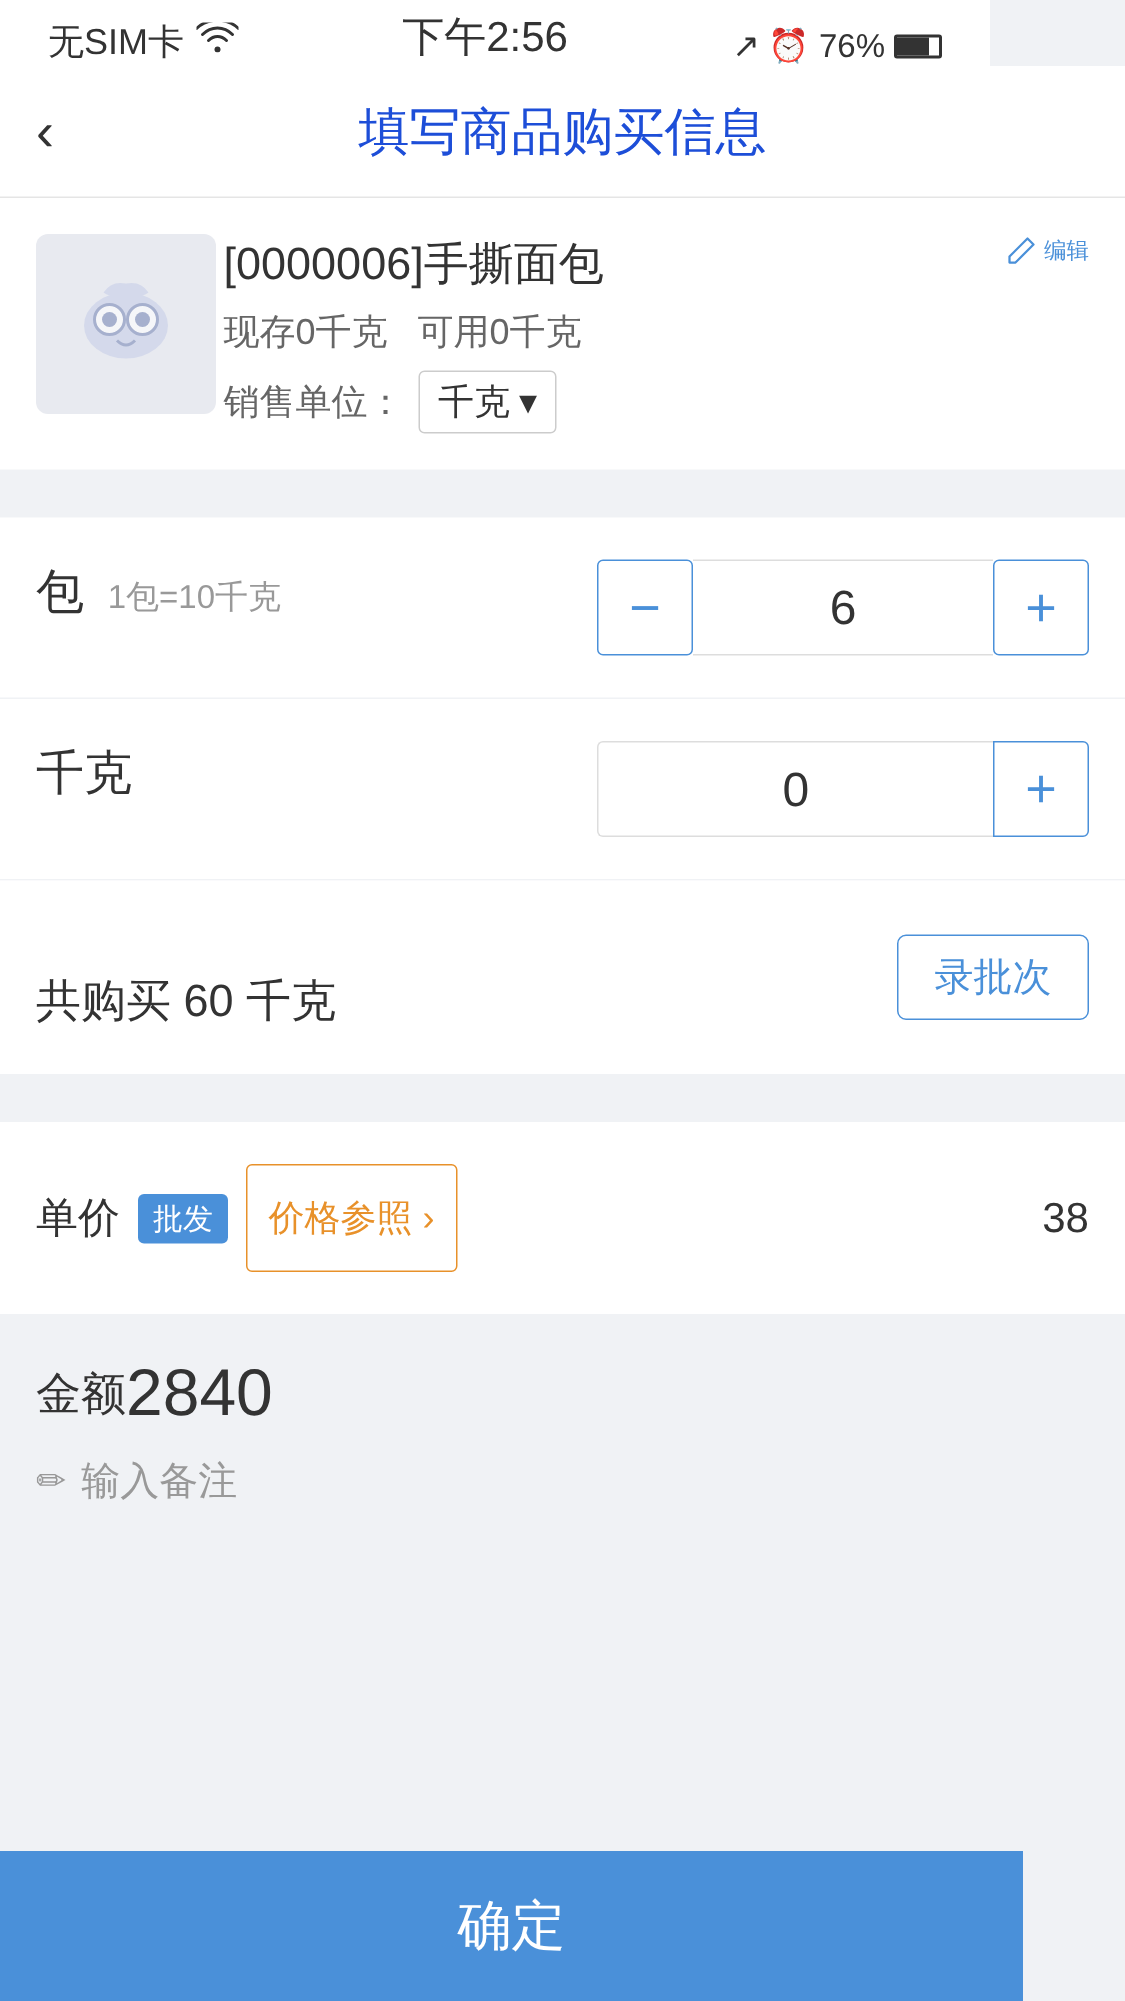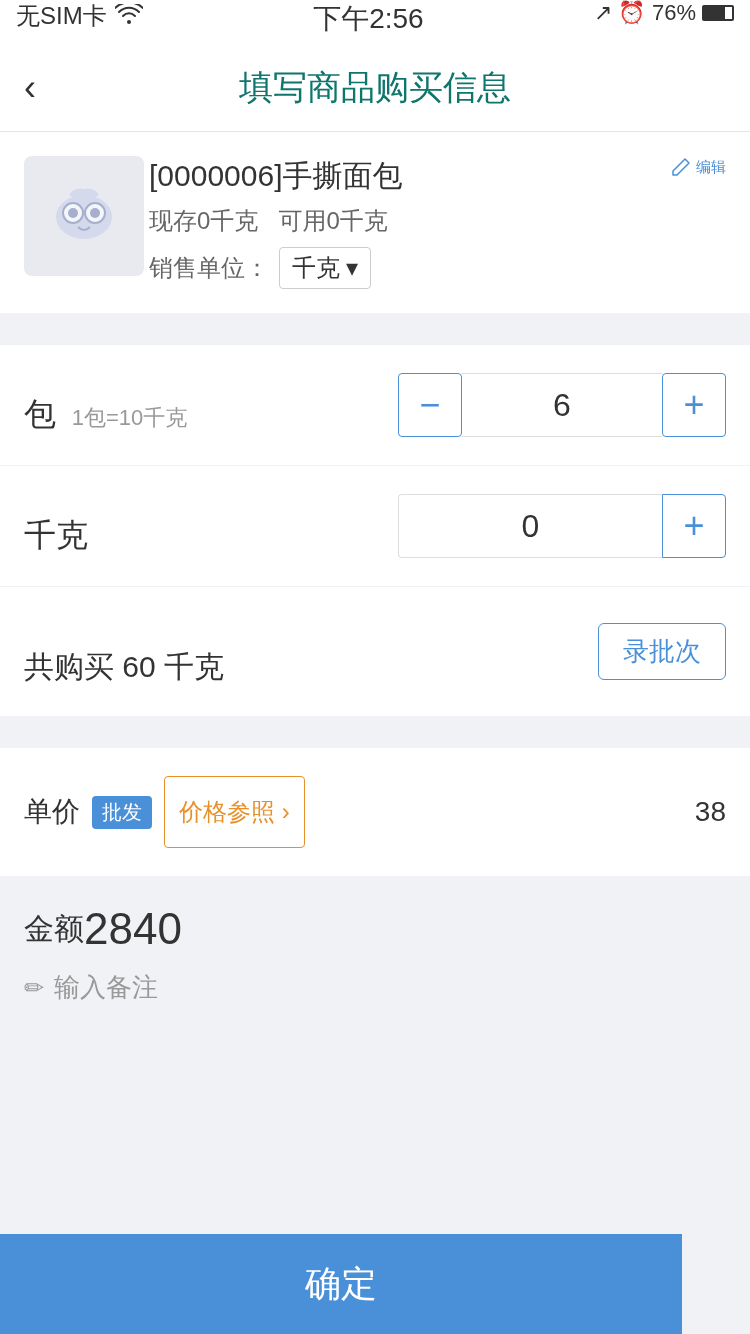--- a/index.html
+++ b/index.html
@@ -7,27 +7,27 @@
     body {
       width: 750px;
       min-height: 1334px;
       font-family: -apple-system, "PingFang SC", "Helvetica Neue", sans-serif;
       background: #f0f2f5;
       font-size: 28px;
       color: #333;
     }
     
     .status-bar {
-      width: 750px;
+      width: 660px;
       height: 44px;
       background: #fff;
       display: flex;
-      align-items: flex-start;
-      justify-content: space-between;
-      padding: 0 16px;
+      align-items: flex-end;
+      justify-content: space-between;
+      padding: 0 32px;
       font-size: 24px;
       color: #333;
     }
     .status-left { display: flex; align-items: center; gap: 8px; }
     .status-center { font-size: 28px; font-weight: 500; }
     .status-right { display: flex; align-items: center; gap: 6px; font-size: 22px; }
     
     .nav-bar {
       width: 750px;
       height: 88px;
@@ -41,21 +41,21 @@
     .nav-back {
       position: absolute;
       left: 24px;
       font-size: 36px;
       color: #333;
       cursor: pointer;
     }
     .nav-title {
       font-size: 34px;
       font-weight: 500;
-      color: #0f766e;
+      color: #1d4ed8;
     }
     
     .product-card {
       background: #fff;
       padding: 24px;
       display: flex;
       align-items: flex-start;
       gap: 5px;
       margin-bottom: 16px;
     }
@@ -101,21 +101,21 @@
       background: #f0f2f5;
       height: 16px;
     }
     .input-section {
       background: #fff;
       padding: 28px 24px;
       border-bottom: 1px solid #f0f2f5;
     }
     .input-row {
       display: flex;
-      align-items: flex-end;
+      align-items: flex-start;
       justify-content: space-between;
     }
     .input-label { font-size: 32px; color: #333; }
     .input-hint { font-size: 22px; color: #999; margin-left: 8px; }
     .input-controls {
       display: flex;
       align-items: center;
       gap: 0;
     }
     .btn-minus, .btn-plus {

